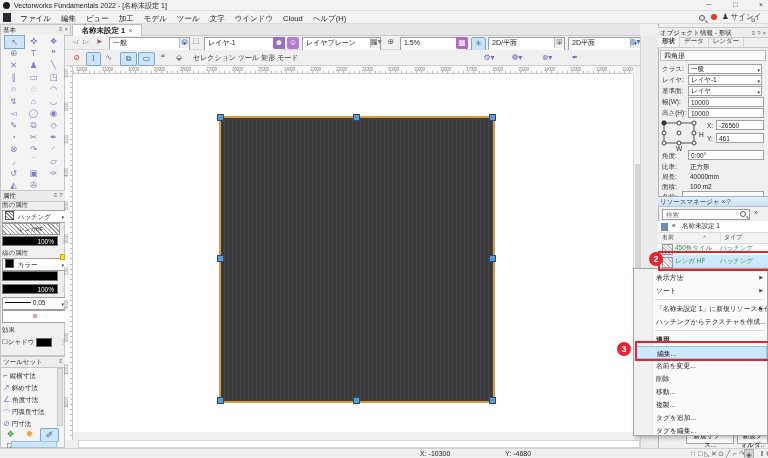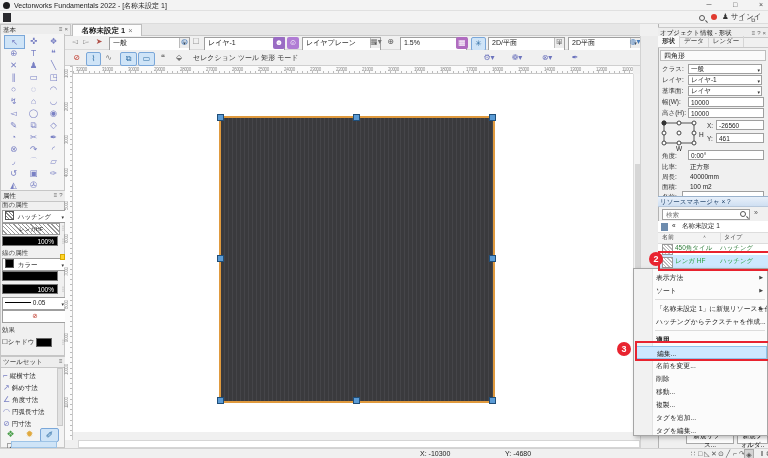--- a/index.html
+++ b/index.html
@@ -140,20 +140,21 @@
 <div class="abs" id="titlebar">
   <span class="appicon"></span>
   <span class="t txt">Vectorworks Fundamentals 2022 - [名称未設定 1]</span>
   <span class="winctl" style="left:698px;">─</span>
   <span class="winctl" style="left:724px;">□</span>
   <span class="winctl" style="left:750px;">×</span>
 </div>
 
 <div class="abs" id="menubar">
   <span class="docicon"></span>
+  <span id="menuitems"><span class="mi">ファイル</span><span class="mi">編集</span><span class="mi">ビュー</span><span class="mi">加工</span><span class="mi">モデル</span><span class="mi">ツール</span><span class="mi">文字</span><span class="mi">ウインドウ</span><span class="mi">Cloud</span><span class="mi">ヘルプ(H)</span></span>
 </div>
 <span class="abs magicon" style="left:699px;top:15px;"></span>
 <span class="abs" id="notifdot"></span>
 <span class="abs" id="signin"><span>♟</span> <span>サインイン</span></span>
 <span class="abs" id="mdictl">─ ⧉ ×</span>
 
 <div class="abs" id="tabstrip"></div>
 <div class="abs" id="doctab">
   <span>名称未設定 1</span><span class="x">×</span>
 </div>

